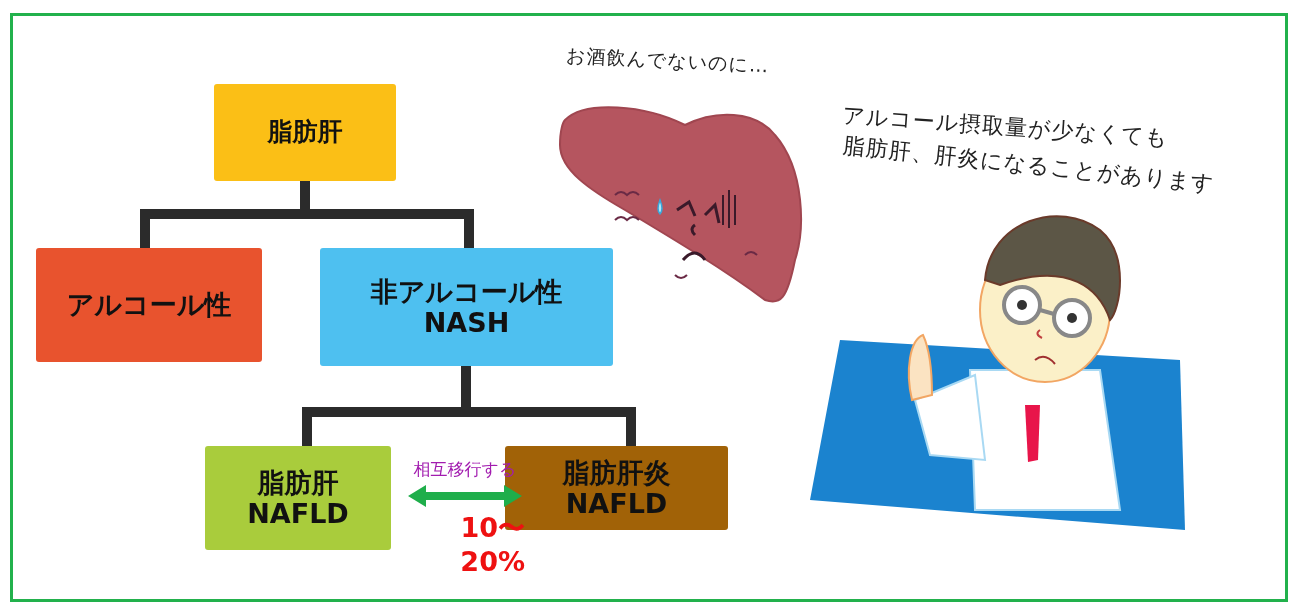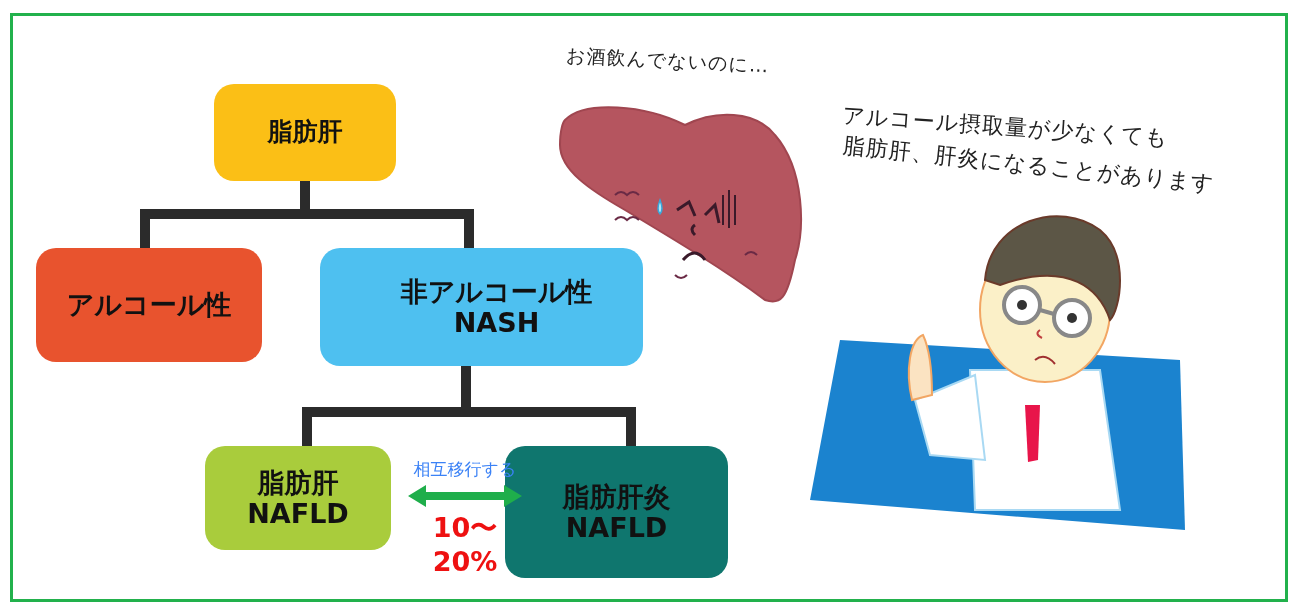--- a/index.html
+++ b/index.html
@@ -1,32 +1,32 @@
 <!DOCTYPE html>
 <html><head>
 <meta charset="utf-8">
 <style>
   html, body { margin:0; padding:0; background:#ffffff; }
   body { width:1300px; height:612px; position:relative; overflow:hidden;
          font-family: "DejaVu Sans", "Liberation Sans", sans-serif; }
   .frame { position:absolute; left:10px; top:13px; width:1272px; height:583px;
            border:3px solid #22b14c; box-sizing:content-box; }
-  .box { position:absolute; border-radius:20px; display:flex; flex-direction:column;
+  .box { position:absolute; border-radius:3px; display:flex; flex-direction:column;
          align-items:center; justify-content:center; font-weight:bold; color:#111;
          text-align:center; line-height:1.15; }
   .box span { display:block; }
   .line { position:absolute; background:#2b2b2b; }
   .b-root { left:214px; top:84px; width:182px; height:97px; background:#fbbf16; font-size:25px; }
   .b-alc  { left:36px; top:248px; width:226px; height:114px; background:#e8532e; font-size:27px; }
-  .b-nafld{ left:320px; top:248px; width:293px; height:118px; background:#4ec0f0; font-size:27px;padding-left:30px; }
+  .b-nafld{ left:320px; top:248px; width:293px; height:118px; background:#4ec0f0; font-size:27px; }
   .b-nafl { left:205px; top:446px; width:186px; height:104px; background:#a9cc3c; font-size:27px; }
-  .b-nash { left:505px; top:446px; width:223px; height:132px; background:#0f766e; font-size:27px; }
+  .b-nash { left:505px; top:446px; width:223px; height:84px; background:#a16207; font-size:27px; }
   .mutual { position:absolute; left:405px; top:458px; width:120px; text-align:center;
-            font-size:17px; color:#3b82f6; }
-  .pct { position:absolute; left:405px; top:510px; width:120px; text-align:center;
+            font-size:17px; color:#a21caf; }
+  .pct { position:absolute; left:405px; top:510px; width:120px; text-align:right;
          font-size:27px; font-weight:bold; color:#ee1111; }
   .arrow { position:absolute; left:408px; top:484px; width:114px; height:24px; }
   .hand { position:absolute; color:#222; font-size:20px; white-space:nowrap;
           font-family: "DejaVu Sans", sans-serif; letter-spacing:1px; }
   .liver-caption { left:566px; top:48px; transform:rotate(3deg); font-size:19px; }
   .doc-line1 { left:842px; top:112px; transform:rotate(4deg); font-size:22px; }
   .doc-line2 { left:842px; top:150px; transform:rotate(6deg); font-size:22px; }
   .illus { position:absolute; }
 </style>
 </head>

